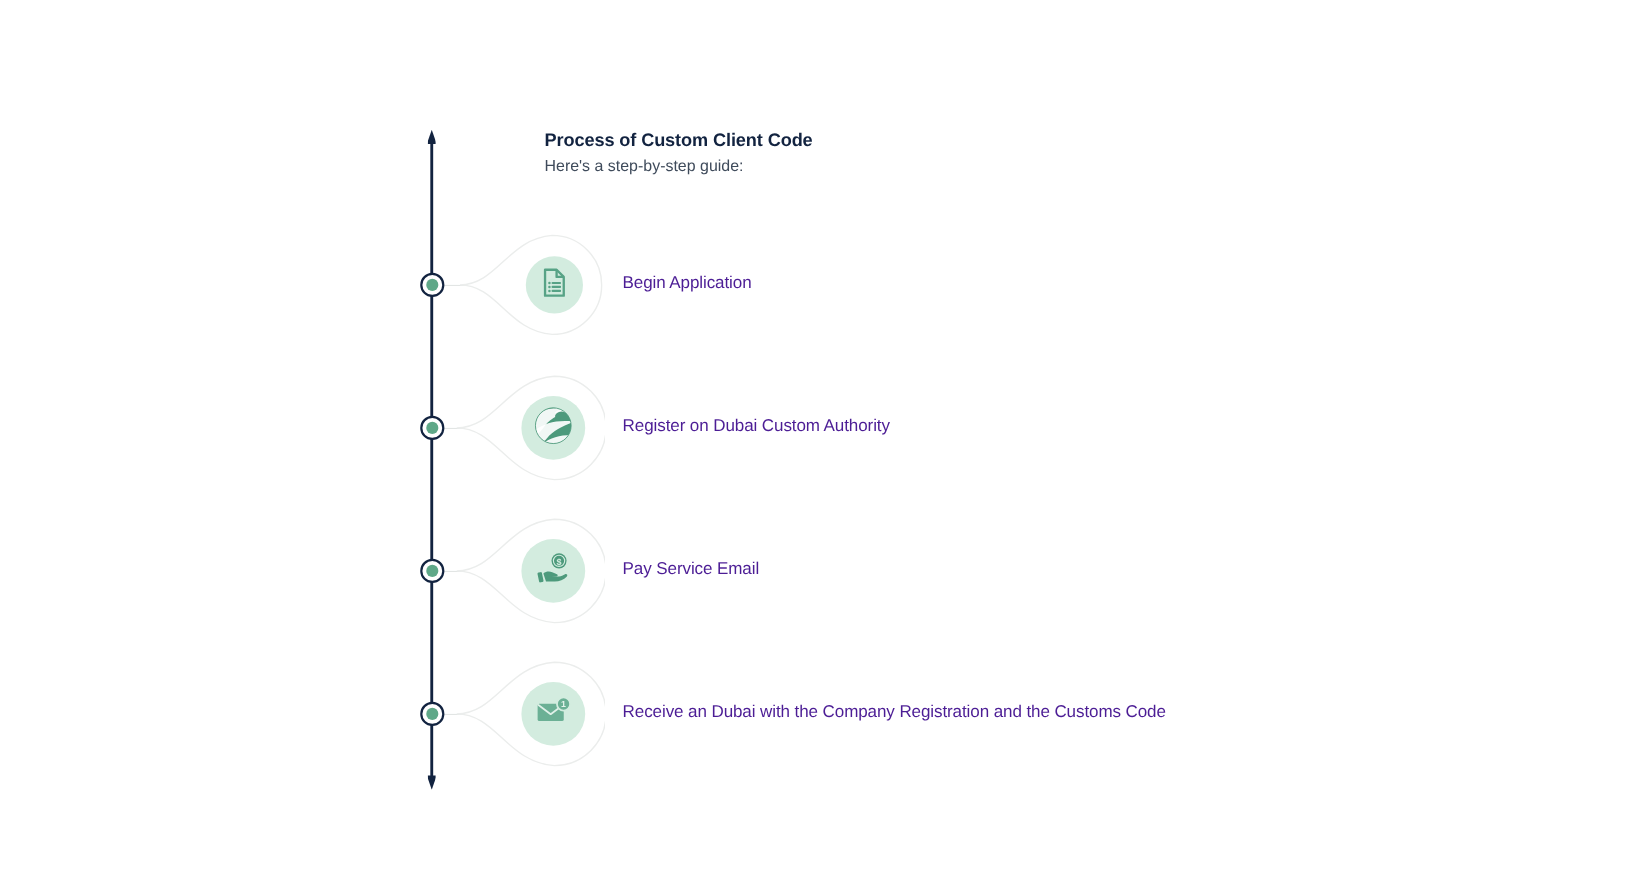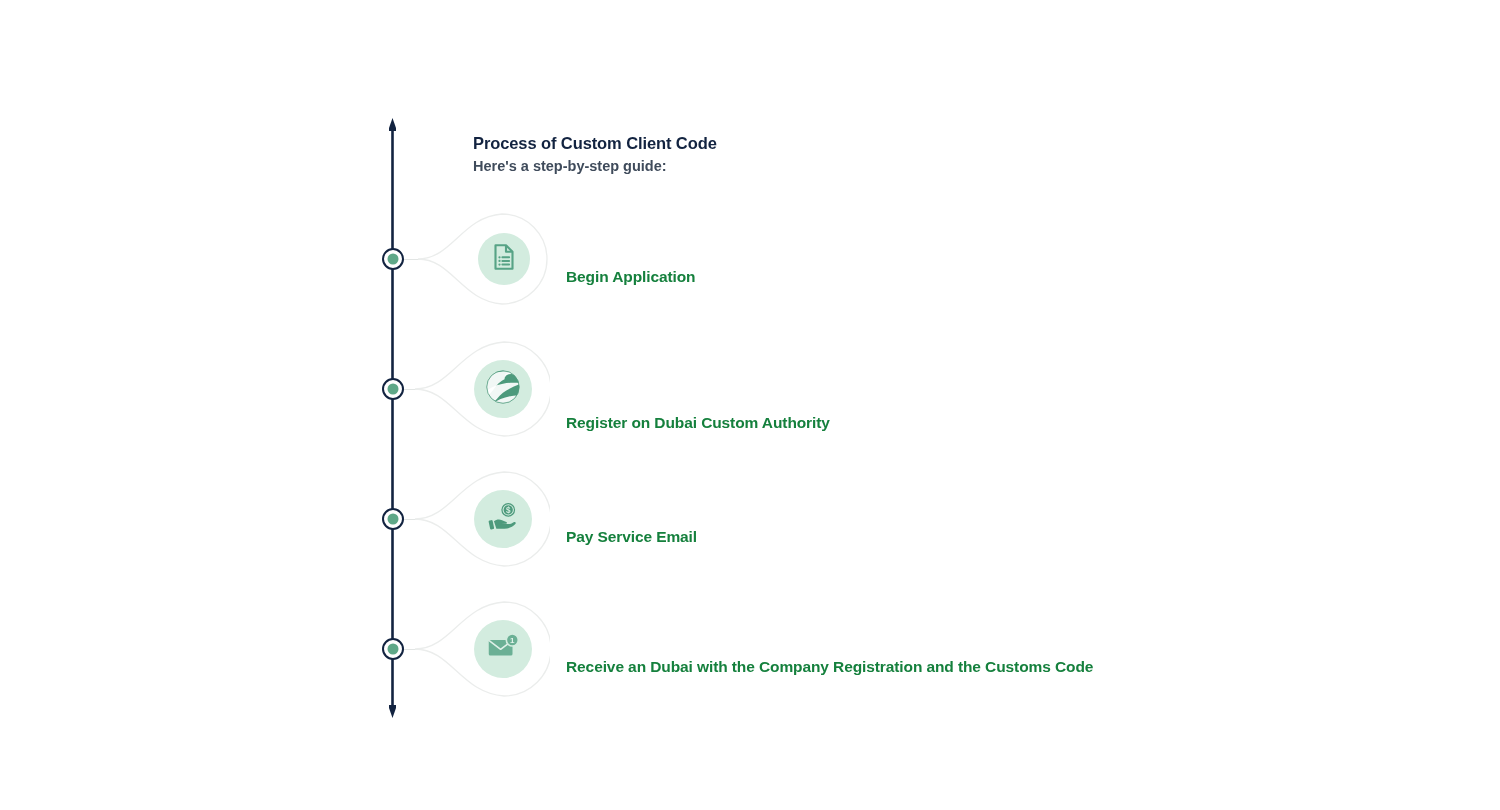--- a/index.html
+++ b/index.html
@@ -28,39 +28,38 @@
     position: absolute;
     left: 389px;
     top: 118px;
     width: 7px;
     height: 600px;
   }
 
   
   .header {
     position: absolute;
-    left: 473px;
+    left: 495px;
     top: 117px;
     width: 600px;
-    margin-top: 15px;
   }
   .header-title {
     font-size: 16.5px;
     font-weight: bold;
     color: #122340;
     letter-spacing: -0.1px;
     line-height: 22px;
     margin: 0;
   }
   .header-subtitle {
     font-size: 14.5px;
     color: #3f4b5b;
     line-height: 20px;
     margin: 2px 0 0 0;
-    font-weight: bold;
+    font-weight: normal;
   }
 
   
   .row {
     position: absolute;
     left: 0;
     height: 100px;
   }
 
   .marker {
@@ -102,25 +101,24 @@
     background: #d3ecdf;
     display: flex;
     align-items: center;
     justify-content: center;
     z-index: 3;
   }
 
   .row-label {
     position: absolute;
     font-size: 15.5px;
-    font-weight: bold;
-    color: #15803d;
+    font-weight: normal;
+    color: #4c1d95;
     letter-spacing: -0.1px;
     white-space: nowrap;
-    margin-top: 19px;
   }
 </style>
 </head>
 <body>
 
 <div id="canvas">
 
   <div class="axis">
     <svg width="7" height="600" viewBox="0 0 7 600" xmlns="http://www.w3.org/2000/svg">
       <line x1="3.5" y1="8" x2="3.5" y2="592" stroke="#122340" stroke-width="2.6"></line>
@@ -190,21 +188,21 @@
           </g>
           <circle cx="22" cy="22" r="17" fill="none" stroke="#4d9a7c" stroke-width="0.8"></circle>
         </svg>
       </span>
     </div>
 
     <div class="marker" style="left:382px; top:39px;">
       <div class="marker-dot"></div>
     </div>
 
-    <div class="row-label" style="left:566px; top:56px;text-align:right;">Register on Dubai Custom Authority</div>
+    <div class="row-label" style="left:566px; top:40px;text-align:right;">Register on Dubai Custom Authority</div>
   </div>
 
   <div class="row" style="top:469px;">
     <div class="connector" style="left:403px; top:50px; width:58px;"></div>
 
     <div class="pin" style="left:415px; top:-1px;">
       <svg width="135" height="102" viewBox="0 0 135 102" xmlns="http://www.w3.org/2000/svg">
         <path d="M0,51 C36,51 46,7 89,4 A47,47 0 1 1 89,98 C46,95 36,51 0,51 Z" fill="#ffffff" stroke="#ebedec" stroke-width="1.3"></path>
       </svg>
     </div>

